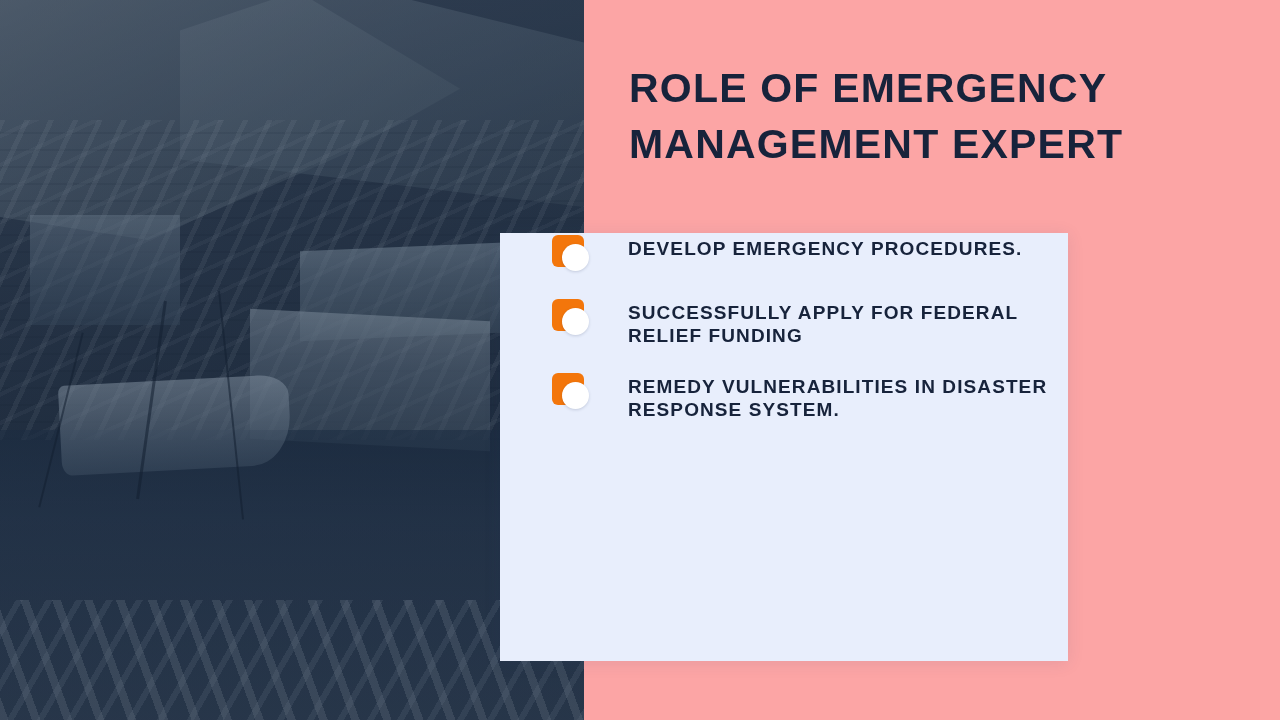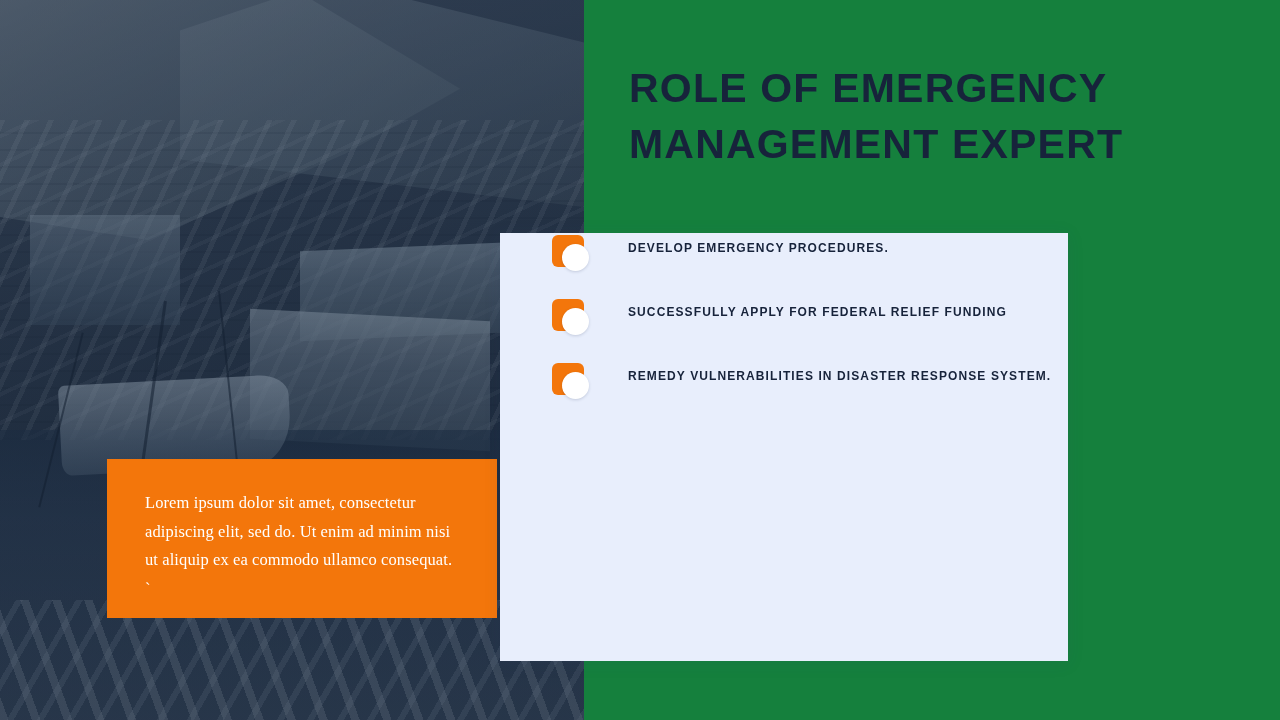--- a/index.html
+++ b/index.html
@@ -145,21 +145,21 @@
     letter-spacing: 0.1px;
   }
 
   
   .right-panel {
     position: absolute;
     left: 584px;
     top: 0;
     width: 696px;
     height: 720px;
-    background: #15803d;
+    background: #fca5a5;
   }
   .title {
     position: absolute;
     left: 45px;
     top: 60px;
     width: 620px;
     margin: 0;
     color: #17233b;
     font-size: 41px;
     font-weight: bold;
@@ -206,21 +206,21 @@
     position: absolute;
     left: 10px; top: 9px;
     width: 27px; height: 27px;
     background: #ffffff;
     border-radius: 50%;
     box-shadow: 0 1px 3px rgba(30,45,80,0.18);
   }
   .item-text {
     flex: 1 1 auto;
     color: #17233b;
-    font-size: 12px;
+    font-size: 19px;
     font-weight: bold;
     line-height: 23px;
     letter-spacing: 1.1px;
     padding-left: 36px;
     padding-top: 4px;
     text-transform: uppercase;
   }
 </style>
 </head>
 <body>
@@ -237,23 +237,20 @@
     <div class="building-b"></div>
     <div class="water"></div>
     <div class="boat"></div>
     <div class="mast m1"></div>
     <div class="mast m2"></div>
     <div class="mast m3"></div>
     <div class="ice"></div>
     <div class="photo-tint"></div>
   </div>
 
-  <div class="caption-box">
-    <p class="caption-text">Lorem ipsum dolor sit amet, consectetur adipiscing elit, sed do. Ut enim ad minim nisi ut aliquip ex ea commodo ullamco consequat. `</p>
-  </div>
 
   <div class="right-panel">
     <h1 class="title">ROLE OF EMERGENCY MANAGEMENT EXPERT</h1>
   </div>
 
   <div class="card"></div>
 
   <div class="list">
     <div class="item">
       <span class="bullet">

